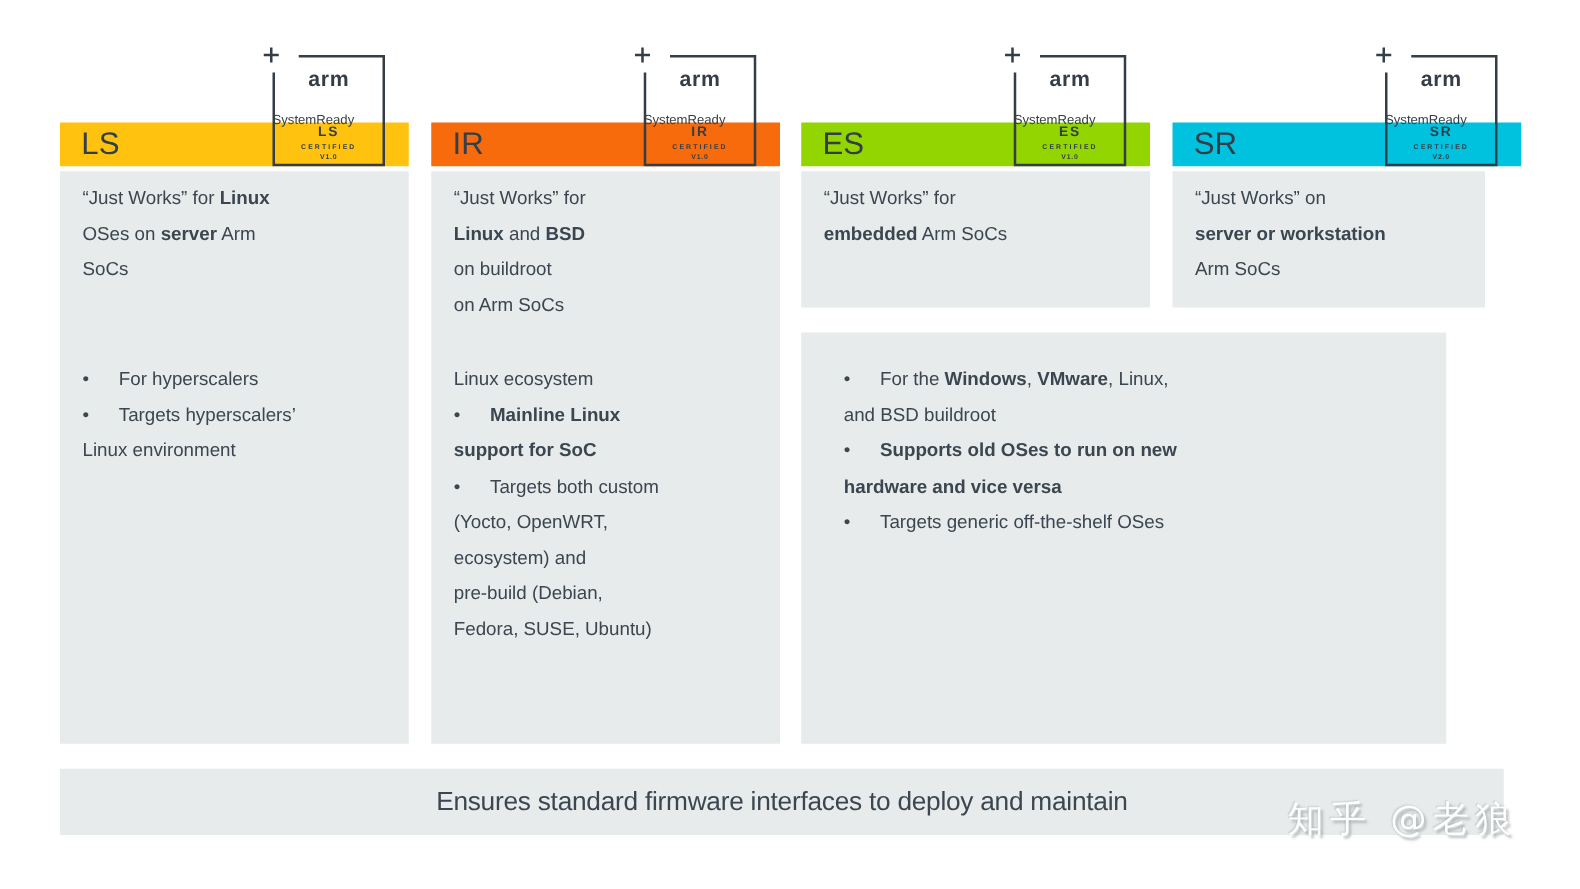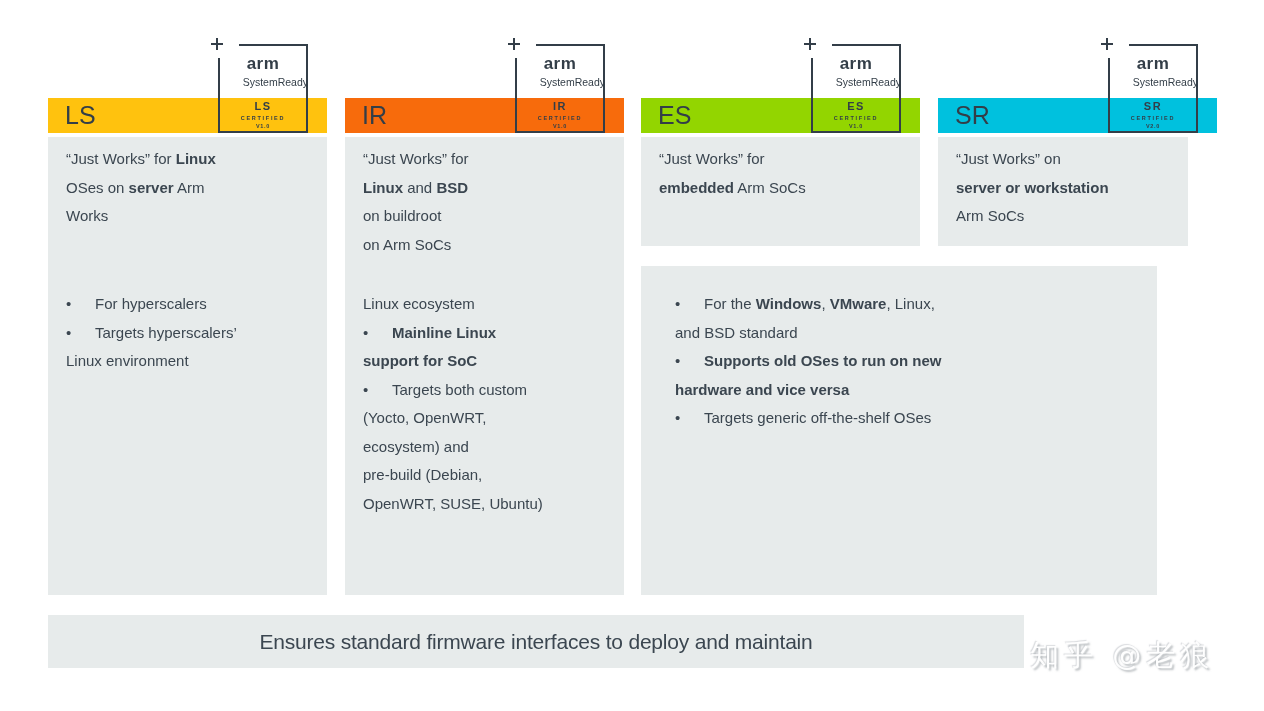--- a/index.html
+++ b/index.html
@@ -15,30 +15,30 @@
   .band-code{font-size:25px;color:#333E48;line-height:1;}
   .panel{position:absolute;background:#E7EBEB;}
   .desc{position:absolute;left:18px;right:8px;font-size:15px;line-height:28.5px;color:#3B4650;}
   .desc .b{font-weight:700;}
   .bullet-line .dot{display:inline-block;width:29px;}
   
   .badge{position:absolute;left:170px;top:44px;width:90px;height:89px;}
   .badge svg{position:absolute;left:0;top:0;overflow:visible;}
   .badge .brand{position:absolute;top:11px;left:0;width:90px;text-align:center;
     font-weight:700;font-size:17px;letter-spacing:.5px;color:#333E48;line-height:1.1;}
-  .badge .product{position:absolute;top:33px;left:0;width:90px;text-align:right;
+  .badge .product{position:absolute;top:47px;left:0;width:90px;text-align:left;
     font-size:10.5px;color:#333E48;line-height:1;}
   .badge .bcode{position:absolute;top:57px;left:0;width:90px;text-align:center;
     font-size:11px;font-weight:700;letter-spacing:1.5px;color:#333E48;line-height:1;}
   .badge .cert{position:absolute;top:72px;left:0;width:90px;text-align:center;
     font-size:5.5px;font-weight:700;letter-spacing:1.7px;color:#333E48;line-height:1;}
   .badge .ver{position:absolute;top:80px;left:0;width:90px;text-align:center;
     font-size:5.5px;font-weight:700;letter-spacing:.7px;color:#333E48;line-height:1;}
   .banner{
-    position:absolute;left:48px;top:615px;width:976px;height:53px;background:#E7EBEB;
+    position:absolute;left:48px;top:615px;width:1155px;height:53px;background:#E7EBEB;
     display:flex;align-items:center;justify-content:center;
   }
   .banner span{font-size:21px;letter-spacing:-.2px;color:#3B4650;}
   .watermark{
     position:absolute;left:1030px;top:636px;font-size:29px;letter-spacing:5px;
     color:rgba(255,255,255,.97);font-family:"DejaVu Sans",sans-serif;
     text-shadow:2px 2px 2px rgba(150,156,162,.65), -1px -1px 1px rgba(150,156,162,.35);
     white-space:nowrap;
     text-align:center;
   }
@@ -60,21 +60,21 @@
       <div class="brand">arm</div>
       <div class="product">SystemReady</div>
       <div class="bcode">LS</div>
       <div class="cert">CERTIFIED</div>
       <div class="ver">V1.0</div>
     </div>
     <div class="panel" style="top:137px;left:0;width:279px;height:458px">
       <div class="desc" style="top:8px">
           <div class="bullet-line"><span>“Just Works” for </span><span class="b">Linux</span></div>
           <div class="bullet-line"><span>OSes on </span><span class="b">server</span><span> Arm</span></div>
-          <div class="bullet-line"><span>Works</span></div>
+          <div class="bullet-line"><span>SoCs</span></div>
         </div>
       <div class="desc" style="top:153px">
         <div>
             <div class="bullet-line"><span class="dot">•</span><span>For hyperscalers</span></div>
           </div>
         <div>
             <div class="bullet-line"><span class="dot">•</span><span>Targets hyperscalers’</span></div>
             <div class="bullet-line"><span>Linux environment</span></div>
           </div>
       </div>
@@ -109,21 +109,21 @@
           </div>
         <div>
             <div class="bullet-line"><span class="dot">•</span><span class="b">Mainline Linux</span></div>
             <div class="bullet-line"><span class="b">support for SoC</span></div>
           </div>
         <div>
             <div class="bullet-line"><span class="dot">•</span><span>Targets both custom</span></div>
             <div class="bullet-line"><span>(Yocto, OpenWRT,</span></div>
             <div class="bullet-line"><span>ecosystem) and</span></div>
             <div class="bullet-line"><span>pre-build (Debian,</span></div>
-            <div class="bullet-line"><span>OpenWRT, SUSE, Ubuntu)</span></div>
+            <div class="bullet-line"><span>Fedora, SUSE, Ubuntu)</span></div>
           </div>
       </div>
     </div>
   </div>
 
   <div class="col" style="left:641px">
     <div class="band" style="background-color: rgb(147, 213, 0);">
       <span class="band-code">ES</span>
     </div>
     <div class="badge">
@@ -166,21 +166,21 @@
           <div class="bullet-line"><span class="b">server or workstation</span></div>
           <div class="bullet-line"><span>Arm SoCs</span></div>
         </div>
     </div>
   </div>
 
   <div class="panel" style="left:641px;top:266px;width:516px;height:329px">
     <div class="desc" style="left:34px;top:24px;right:20px">
       <div>
           <div class="bullet-line"><span class="dot">•</span><span>For the </span><span class="b">Windows</span><span>, </span><span class="b">VMware</span><span>, Linux,</span></div>
-          <div class="bullet-line"><span>and BSD standard</span></div>
+          <div class="bullet-line"><span>and BSD buildroot</span></div>
         </div>
       <div>
           <div class="bullet-line"><span class="dot">•</span><span class="b">Supports old OSes to run on new</span></div>
           <div class="bullet-line"><span class="b">hardware and vice versa</span></div>
         </div>
       <div>
           <div class="bullet-line"><span class="dot">•</span><span>Targets generic off-the-shelf OSes</span></div>
         </div>
     </div>
   </div>

